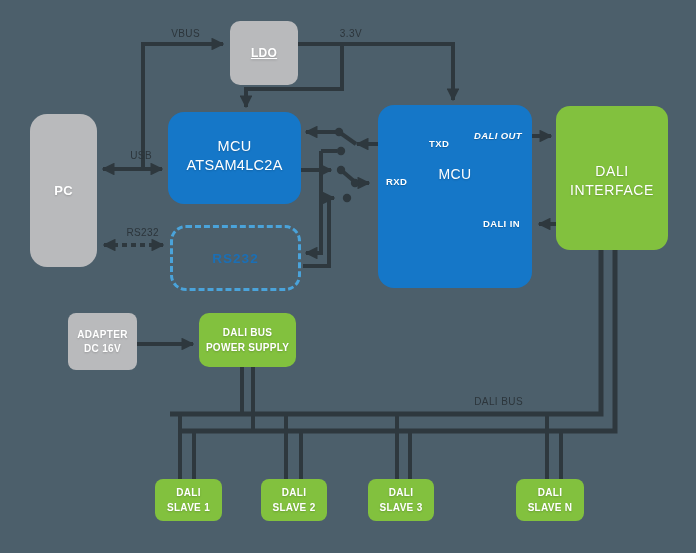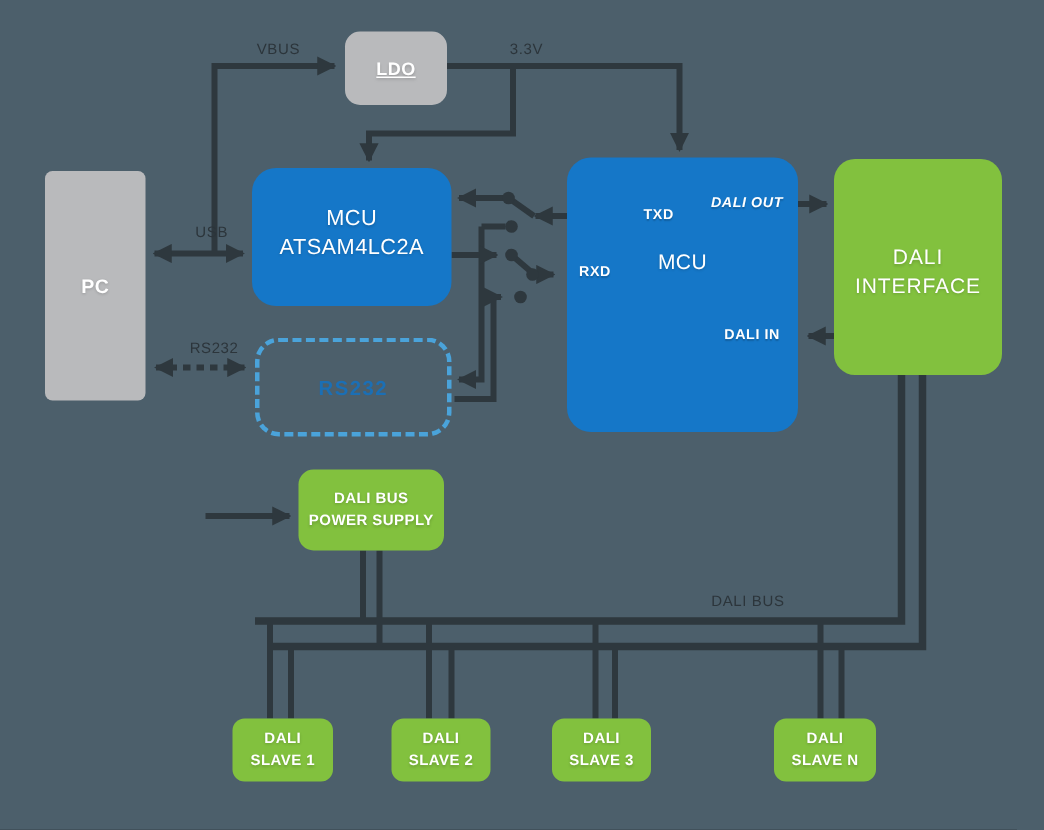--- a/index.html
+++ b/index.html
@@ -6,21 +6,21 @@
   #stage{
     position:relative;width:696px;height:553px;overflow:hidden;
     background:#4c5f6b;
     font-family:"Liberation Sans","DejaVu Sans",sans-serif;
   }
   .block{
     position:absolute;box-sizing:border-box;color:#fff;font-weight:bold;
     display:flex;flex-direction:column;align-items:center;justify-content:center;
     text-align:center;text-shadow:0 1px 2px rgba(0,0,0,.18);letter-spacing:.3px;
   }
-  .gray{background:#b9babc;border-radius:5px;}
+  .gray{background:#b9babc;border-radius:17px;}
   .blue{background:#1577c8;border-radius:16px;}
   .green{background:#82c13e;border-radius:12px;}
   .wire-label{
     position:absolute;color:#2c353b;font-weight:normal;font-size:10px;
     text-align:right;letter-spacing:.4px;
   }
   .pin{
     position:absolute;color:#fff;font-weight:bold;font-size:9.5px;letter-spacing:.4px;
     text-shadow:0 1px 1px rgba(0,0,0,.2);
   }
@@ -93,21 +93,21 @@
     <path class="w" d="M397,414 V479"></path>
     <path class="w" d="M410,431 V479"></path>
     <path class="w" d="M547,414 V479"></path>
     <path class="w" d="M561,431 V479"></path>
   </svg>
 
   <div class="block gray" style="left:30px;top:114px;width:67px;height:153px;font-size:13px;">
     <span>PC</span>
   </div>
 
-  <div class="block gray" style="left:230px;top:21px;width:68px;height:49px;font-size:12px;border-radius:10px;text-decoration:underline;">
+  <div class="block gray" style="left:230px;top:21px;width:68px;height:64px;font-size:12px;border-radius:10px;text-decoration:underline;">
     <span>LDO</span>
   </div>
 
   <div class="block blue" style="left:168px;top:112px;width:133px;height:92px;">
     <div class="title2" style="top:25px;font-size:14.5px;line-height:19px;">
       <div>MCU</div>
       <div>ATSAM4LC2A</div>
     </div>
   </div>
 
@@ -125,20 +125,24 @@
     <span class="pin" style="right:12px;top:113px;">DALI IN</span>
   </div>
 
   <div class="block green" style="left:556px;top:106px;width:112px;height:144px;border-radius:14px;">
     <div class="title2" style="top:56px;font-size:14px;line-height:19px;letter-spacing:.6px;">
       <div>DALI</div>
       <div>INTERFACE</div>
     </div>
   </div>
 
+  <div class="block gray" style="left:68px;top:313px;width:69px;height:57px;font-size:10px;line-height:14px;border-radius:8px;">
+    <div>ADAPTER</div>
+    <div>DC 16V</div>
+  </div>
 
   <div class="block green" style="left:199px;top:313px;width:97px;height:54px;font-size:10px;line-height:15px;border-radius:10px;">
     <div>DALI BUS</div>
     <div>POWER SUPPLY</div>
   </div>
 
   <div class="block green" style="left:155px;top:479px;width:67px;height:42px;font-size:10px;line-height:15px;border-radius:8px;">
     <div>DALI</div>
     <div>SLAVE 1</div>
   </div>

